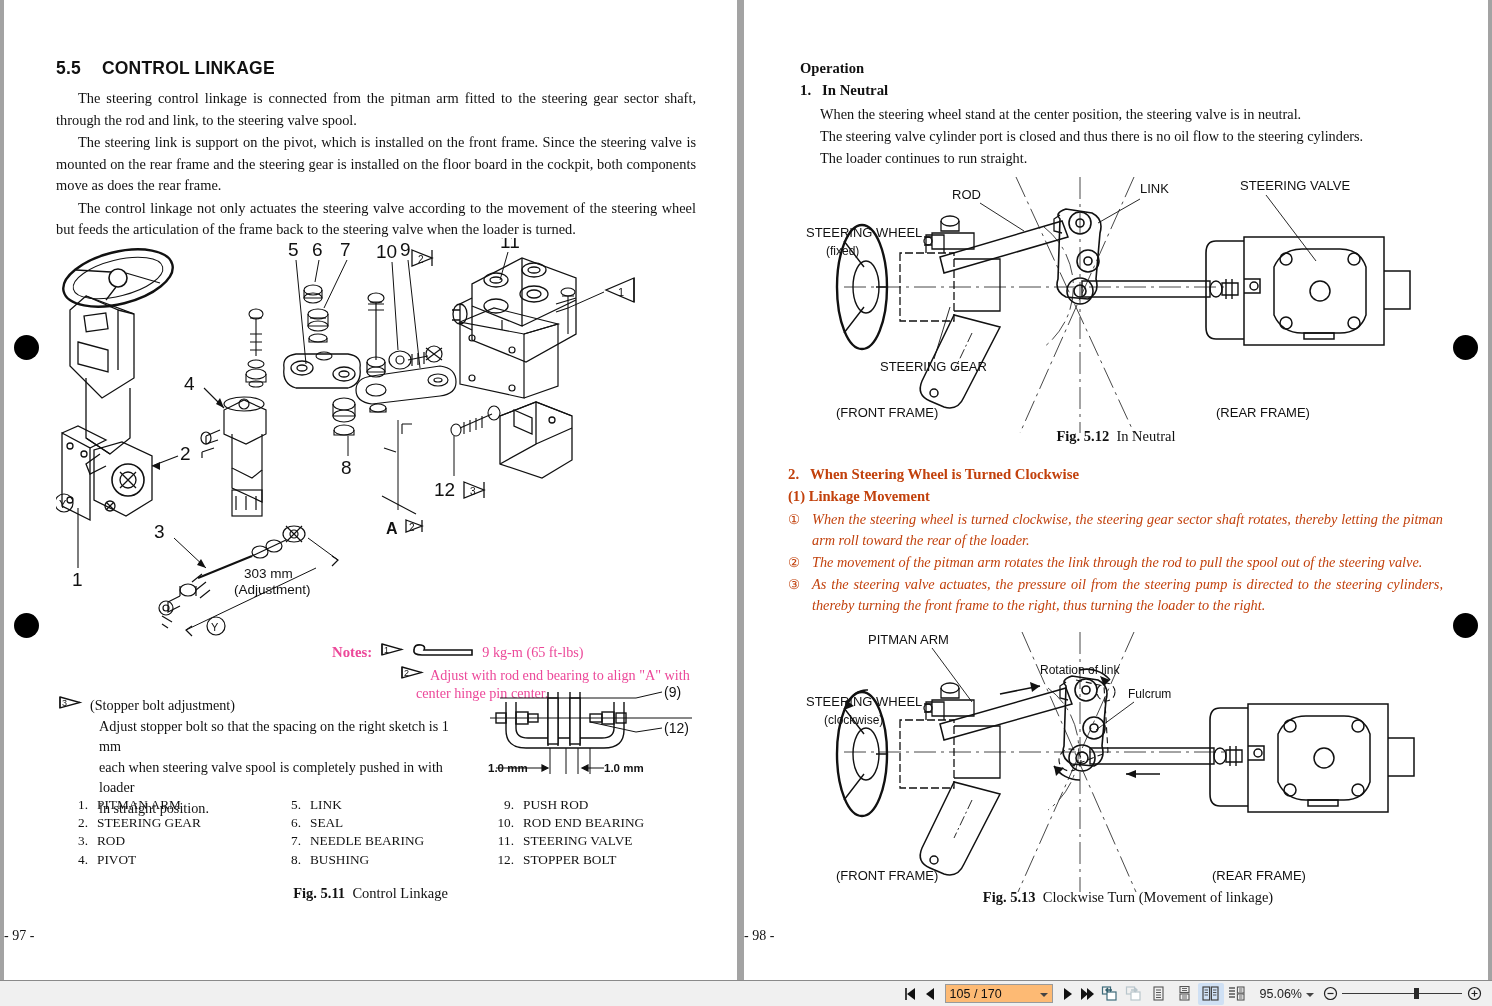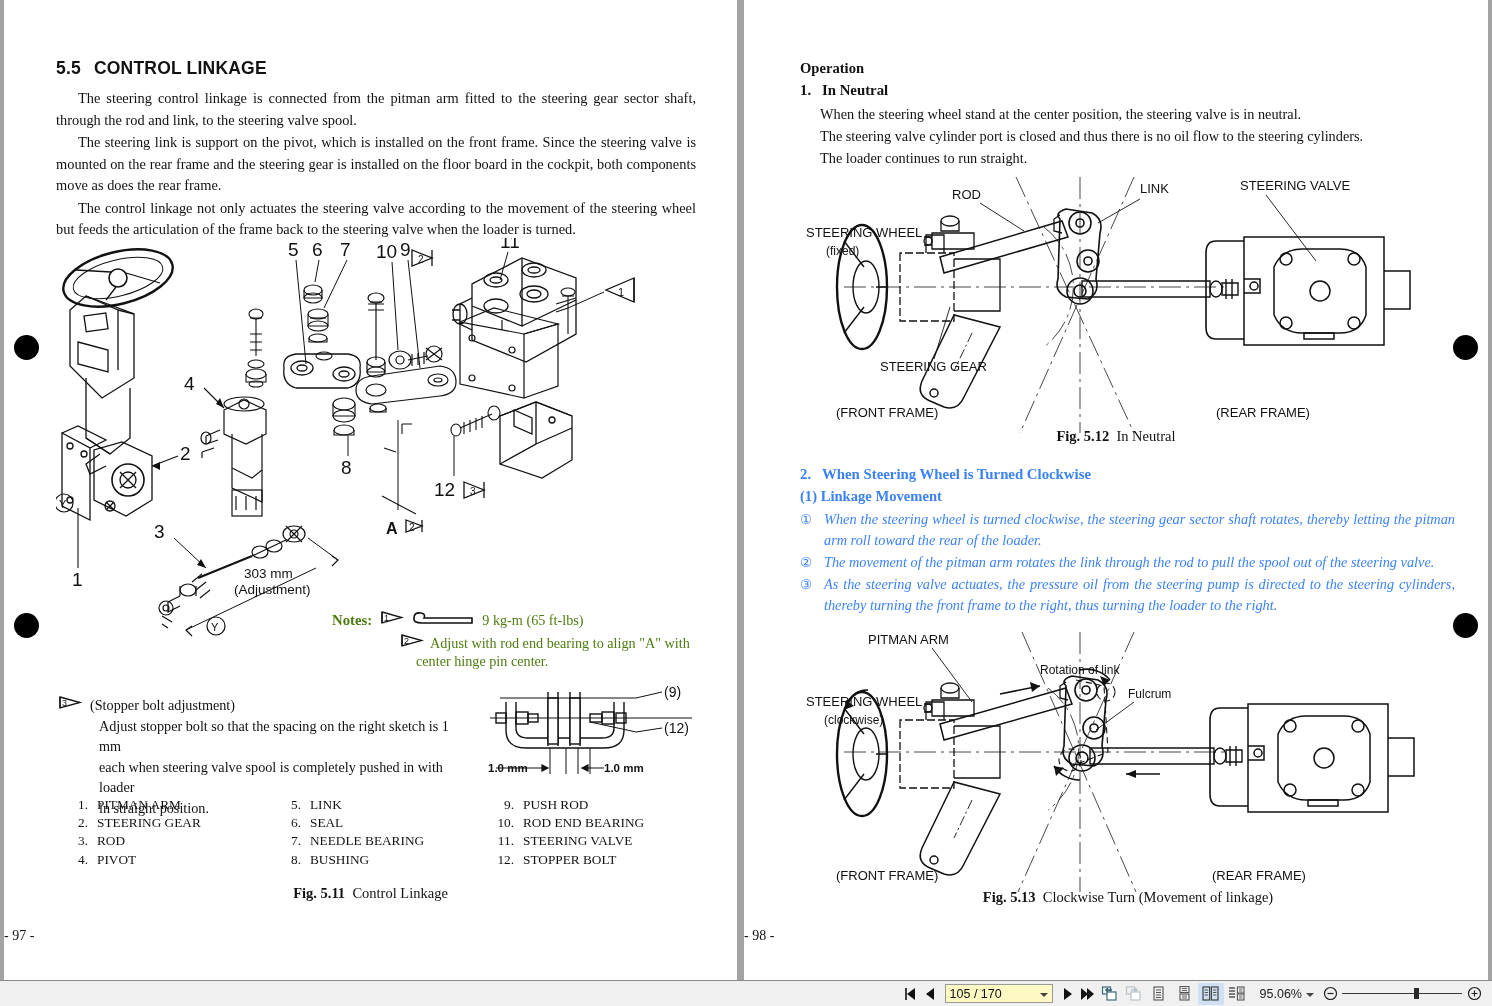--- a/index.html
+++ b/index.html
@@ -28,32 +28,32 @@
   .hole.r1 { right:10px; top:335px; }
   .hole.r2 { right:10px; top:613px; }
 
   
   .lp-body { position:absolute; left:52px; top:58px; width:640px; }
   h1.sec {
     font-family:"Liberation Sans", sans-serif;
     font-size:17.5px; font-weight:bold; letter-spacing:.2px;
     margin:0 0 9px 0; color:#111;
   }
-  h1.sec .num { margin-right:13px; }
+  h1.sec .num { margin-right:21px; }
   p.para {
     margin:0 0 1px 0; font-size:14.4px; line-height:21.5px;
     text-align:justify; text-indent:22px; color:#111;
   }
 
   
   .fig511 { position:absolute; left:52px; top:238px; width:660px; height:420px; }
   .fig511 svg { display:block; }
 
   
-  .notes { position:absolute; left:328px; top:610px; width:370px; font-size:14.2px; color:#4d7c0f; }
+  .notes { position:absolute; left:328px; top:642px; width:370px; font-size:14.2px; color:#ec4899; }
   .notes .nrow { display:flex; align-items:flex-start; line-height:20px; }
   .notes .lbl { font-weight:bold; font-size:14.8px; margin-right:8px; white-space:nowrap; }
   .flag { display:inline-block; vertical-align:middle; margin-right:6px; }
   .notes .ntext { flex:1; }
   .notes .n2 { margin-top:2px; }
   .notes .cont { margin-left:84px; }
 
   
   .stopper { position:absolute; left:54px; top:695px; width:410px; font-size:14.2px; color:#111; line-height:20.5px; }
   .stopper .head { display:flex; align-items:flex-start; }
@@ -78,40 +78,40 @@
   
   .rp-body { position:absolute; left:56px; top:60px; width:650px; color:#111; }
   .rhead { font-weight:bold; font-size:14.6px; margin:0 0 5px 0; }
   .rnum  { font-weight:bold; font-size:14.8px; margin:0 0 5px 0; }
   .rnum .n { display:inline-block; width:22px; }
   .rline { font-size:14.3px; line-height:21px; margin:0 0 1px 20px; }
   .rsub  { font-weight:bold; font-size:14.6px; margin:0 0 4px 0; }
   .ritem { display:flex; font-size:14.3px; line-height:21px; margin-bottom:1px; }
   .ritem .cnum { width:24px; flex:none; font-size:13.5px; }
   .ritem .ctxt { flex:1; text-align:justify;font-style:italic; }
-  .sec2 { position:absolute; left:56px; top:466px; width:655px; color:#3b82f6; }
+  .sec2 { position:absolute; left:44px; top:466px; width:655px; color:#c2410c; }
   .fig512 { position:absolute; left:60px; top:175px; width:640px; height:260px; }
   .fig513 { position:absolute; left:60px; top:630px; width:640px; height:265px; }
   .cap512 { left:0; top:428px; }
   .cap513 { left:12px; top:889px; }
 
   text { font-family:"Liberation Sans", sans-serif; }
 
   
   .toolbar {
     position:absolute; left:0; top:980px; width:1492px; height:26px;
     background:#f0f0f0; border-top:1px solid #8a8a8a;
     display:flex; align-items:center;
     font-family:"Liberation Sans", sans-serif; font-size:12px; color:#222;
   }
   .tb-right { margin-left:auto; display:flex; align-items:center; padding-right:6px; }
   .tb-center { display:flex; align-items:center; gap:0px; }
   .nav-btn { width:20px; height:22px; display:flex; align-items:center; justify-content:center; cursor:pointer; }
   .pagebox {
-    width:108px; height:19px; background:#fef9c3; border:1px solid #9a9a9a;
+    width:108px; height:19px; background:#fdba74; border:1px solid #9a9a9a;
     display:flex; align-items:center; padding:4px 4px; margin:0 5px;
     font-size:12.5px; font-family:"Liberation Sans", sans-serif; color:#111;
   }
   .pagebox .pval { flex:1; }
   .icon-btn { width:24px; height:22px; display:flex; align-items:center; justify-content:center; cursor:pointer; }
   .view-btn { width:26px; height:22px; display:flex; align-items:center; justify-content:center; cursor:pointer; border-radius:2px; }
   .view-btn.active { background:#cfe0f4; }
   .zoomlabel { font-size:12.5px; margin:0 4px 0 10px; font-family:"Liberation Sans", sans-serif; }
   .sliderwrap { display:flex; align-items:center; gap:0; }
   .track { width:120px; height:1px; background:#3a3a3a; position:relative; }

